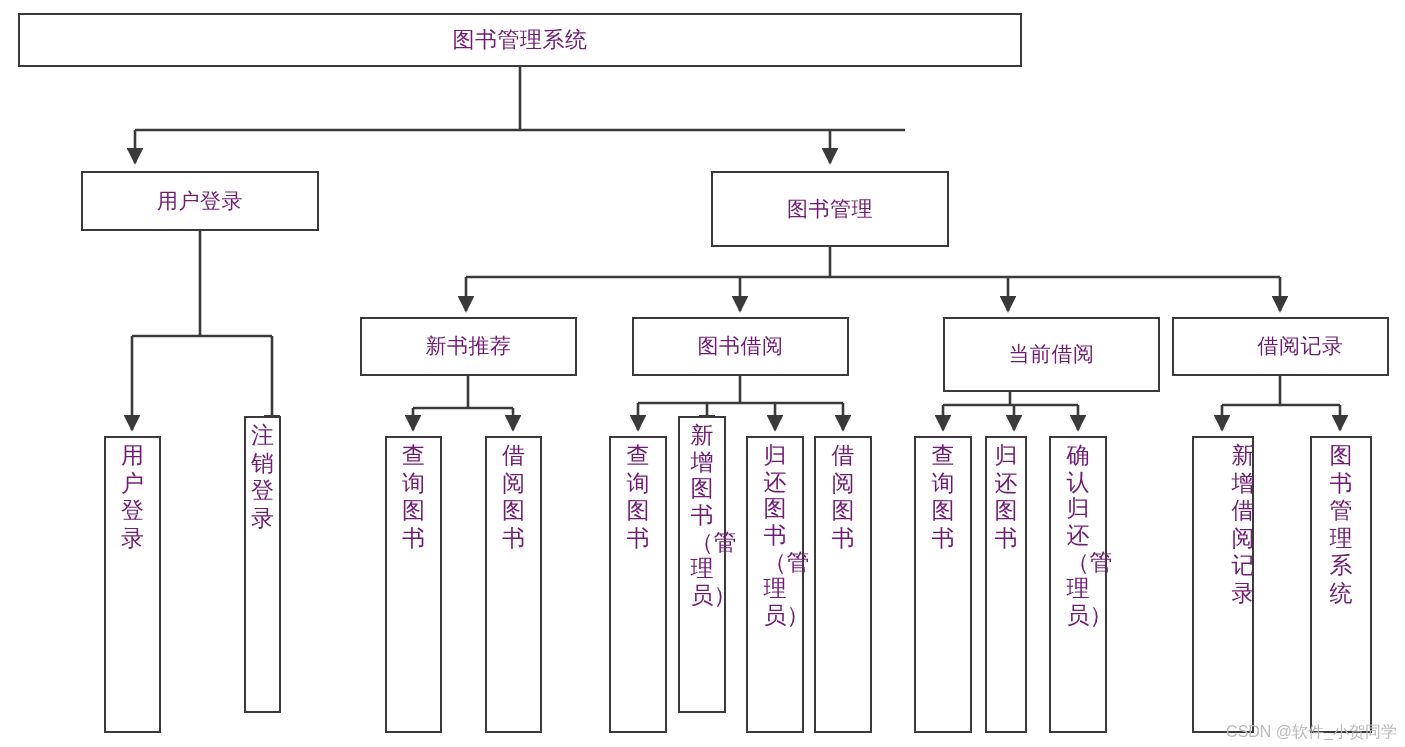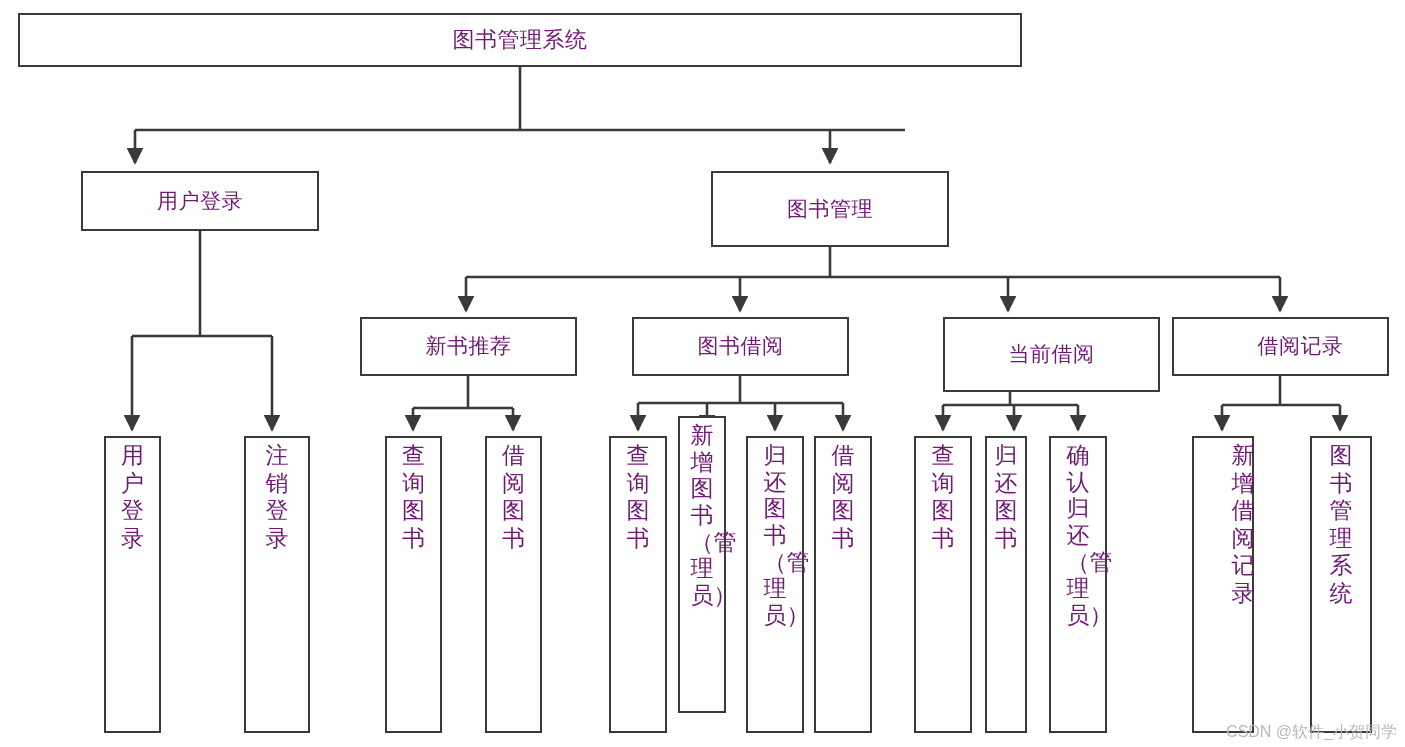--- a/index.html
+++ b/index.html
@@ -146,21 +146,21 @@
   <div class="node h" style="left:902px; top:317px; width:217px; height:75px;margin-left:41px;">
     <span class="lbl">当前借阅</span>
   </div>
   <div class="node h" style="left:1172px; top:317px; width:217px; height:59px;padding-left:40px;">
     <span class="lbl">借阅记录</span>
   </div>
 
   <div class="node v" style="left:104px; top:436px; width:57px; height:297px;">
     <span class="lbl">用户登录</span>
   </div>
-  <div class="node v" style="left:244px; top:436px; width:66px; height:297px;">
+  <div class="node v" style="left:244px; top:416px; width:37px; height:297px;">
     <span class="lbl">注销登录</span>
   </div>
 
   <div class="node v" style="left:385px; top:436px; width:57px; height:297px;">
     <span class="lbl">查询图书</span>
   </div>
   <div class="node v" style="left:485px; top:436px; width:57px; height:297px;">
     <span class="lbl">借阅图书</span>
   </div>
 

